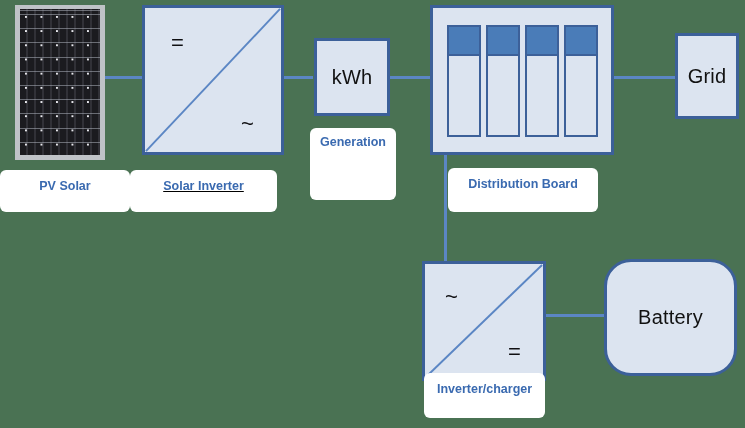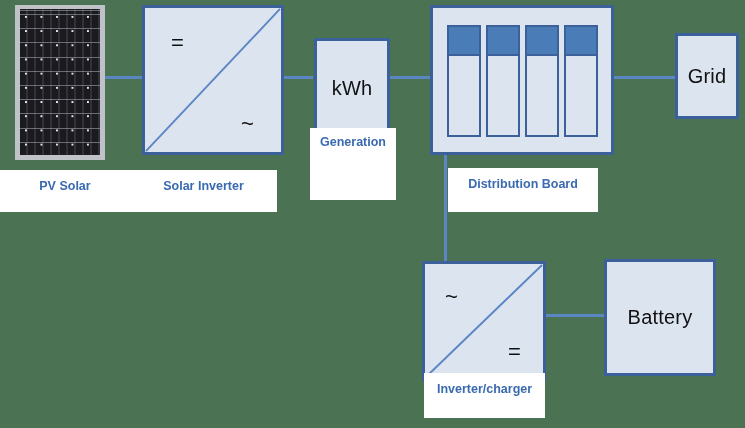--- a/index.html
+++ b/index.html
@@ -39,20 +39,21 @@
   }
   .wire.h { height: 3px; }
   .wire.v { width: 3px; }
   .labelbox {
     position: absolute;
     background: #ffffff;
     box-sizing: border-box;
     display: block;
     text-align: center;
     padding-top: 8px;
+    border-radius: 6px;
   }
   .labeltext {
     color: #3a6ab0;
     font-size: 12.5px;
     font-weight: bold;
     font-family: "Liberation Sans", sans-serif;
     line-height: 17px;
     display: block;
   }
   
@@ -162,21 +163,21 @@
   </div>
 
   <div class="node" style="left:142px; top:5px; width:142px; height:150px;">
     <svg class="inv-diag" viewBox="0 0 142 150" preserveAspectRatio="none">
       <line x1="1" y1="149" x2="141" y2="1" stroke="#5b86c4" stroke-width="2"></line>
     </svg>
     <span class="inv-sym" style="left:26px; top:24px;">=</span>
     <span class="inv-sym" style="left:96px; top:105px;">~</span>
   </div>
 
-  <div class="node" style="left:314px; top:38px; width:76px; height:101px;">
+  <div class="node" style="left:314px; top:38px; width:76px; height:78px;">
     <span class="node-label-inner">kWh</span>
   </div>
 
   <div id="dist-board" style="left:430px; top:5px; width:184px; height:150px;">
     <div class="breaker">
       <div class="breaker-top"></div>
       <div class="breaker-bot"></div>
     </div>
     <div class="breaker">
       <div class="breaker-top"></div>
@@ -197,29 +198,29 @@
   </div>
 
   <div class="node" style="left:422px; top:261px; width:124px; height:120px;">
     <svg class="inv-diag" viewBox="0 0 124 120" preserveAspectRatio="none">
       <line x1="1" y1="119" x2="123" y2="1" stroke="#5b86c4" stroke-width="2"></line>
     </svg>
     <span class="inv-sym" style="left:20px; top:22px;">~</span>
     <span class="inv-sym" style="left:83px; top:77px;">=</span>
   </div>
 
-  <div class="node" style="left:604px; top:259px; width:112px; height:117px;">
+  <div class="node" style="left:604px; top:259px; width:133px; height:117px;border-radius:27px;">
     <span class="node-label-inner">Battery</span>
   </div>
 
   <div class="labelbox" style="left:0px; top:170px; width:130px; height:42px;">
     <span class="labeltext">PV Solar</span>
   </div>
 
-  <div class="labelbox" style="left:130px; top:170px; width:147px; height:42px;">
+  <div class="labelbox" style="left:130px; top:170px; width:147px; height:42px;text-decoration:underline;">
     <span class="labeltext">Solar Inverter</span>
   </div>
 
   <div class="labelbox" style="left:310px; top:128px; width:86px; height:72px; padding-top:6px;">
     <span class="labeltext">Generation</span>
   </div>
 
   <div class="labelbox" style="left:448px; top:168px; width:150px; height:44px;">
     <span class="labeltext">Distribution Board</span>
   </div>

